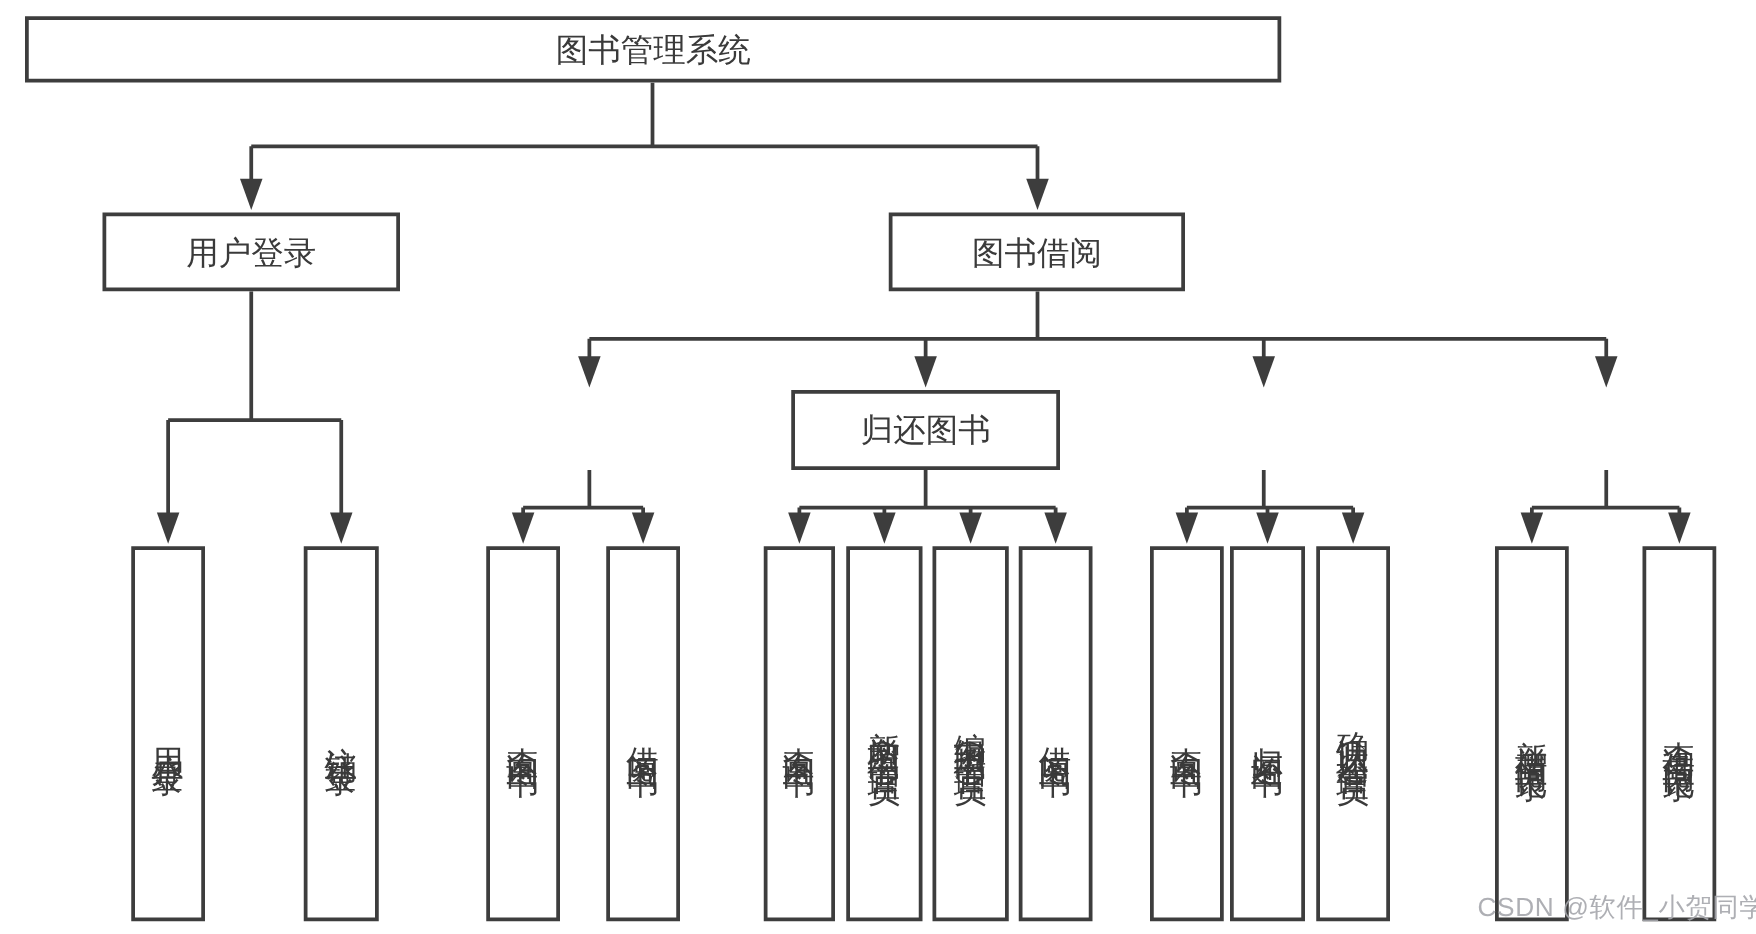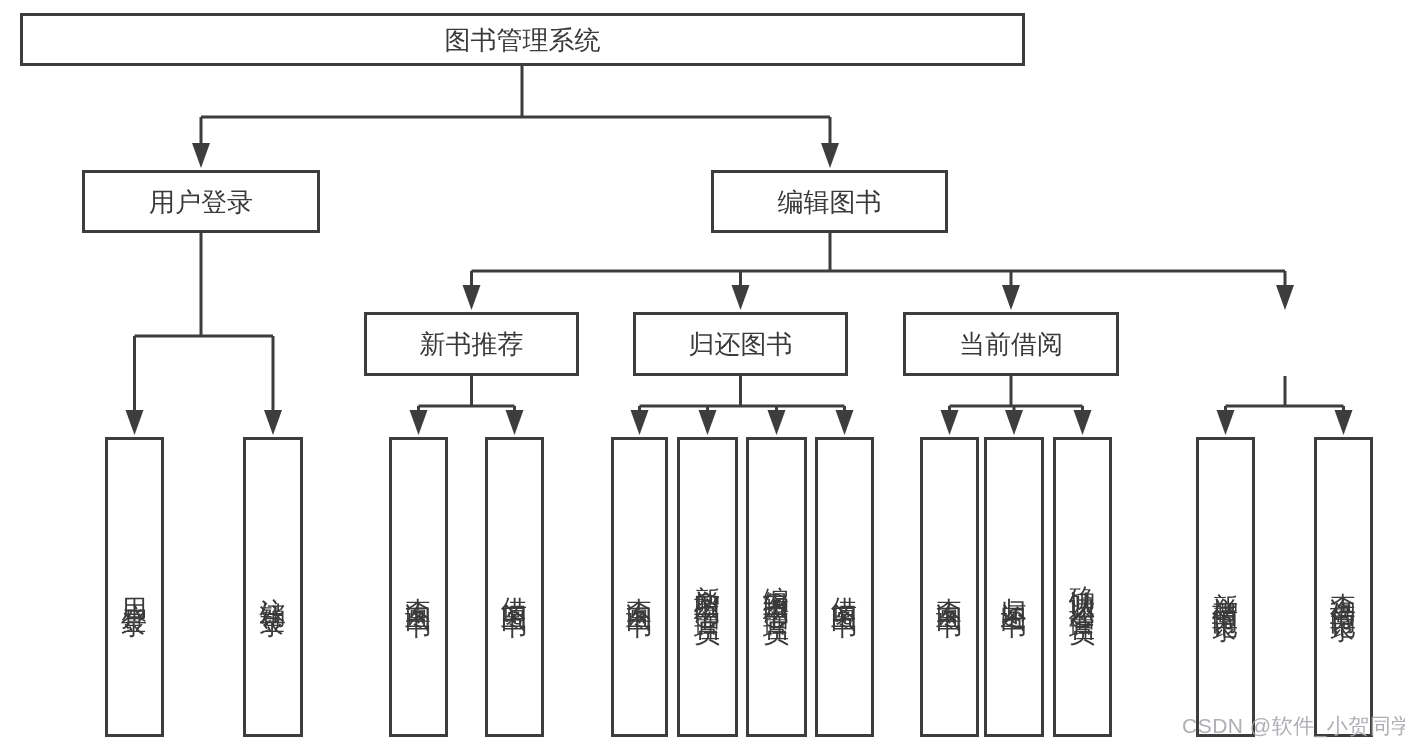--- a/index.html
+++ b/index.html
@@ -113,31 +113,25 @@
   </svg>
 
   <div class="node" style="left:20px; top:13px; width:1005px; height:53px;">
     <span>图书管理系统</span>
   </div>
 
   <div class="node" style="left:82px; top:170px; width:238px; height:63px;">
     <span>用户登录</span>
   </div>
   <div class="node" style="left:711px; top:170px; width:237px; height:63px;">
-    <span>编辑图书</span>
+    <span>图书借阅</span>
   </div>
 
-  <div class="node" style="left:364px; top:312px; width:215px; height:64px;">
-    <span>新书推荐</span>
-  </div>
   <div class="node" style="left:633px; top:312px; width:215px; height:64px;">
     <span>归还图书</span>
-  </div>
-  <div class="node" style="left:903px; top:312px; width:216px; height:64px;">
-    <span>当前借阅</span>
   </div>
 
   <div class="node leaf" style="left:105px; top:437px; width:59px; height:300px;">
     <span>用户登录</span>
   </div>
   <div class="node leaf" style="left:243px; top:437px; width:60px; height:300px;">
     <span>注销登录</span>
   </div>
 
   <div class="node leaf" style="left:389px; top:437px; width:59px; height:300px;">

